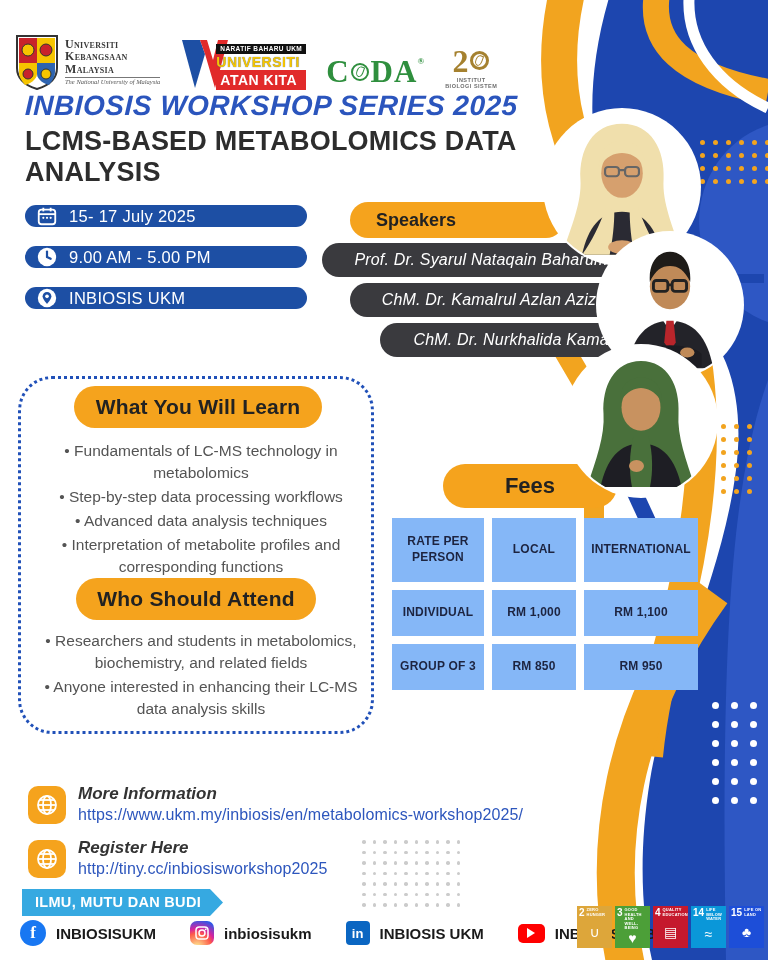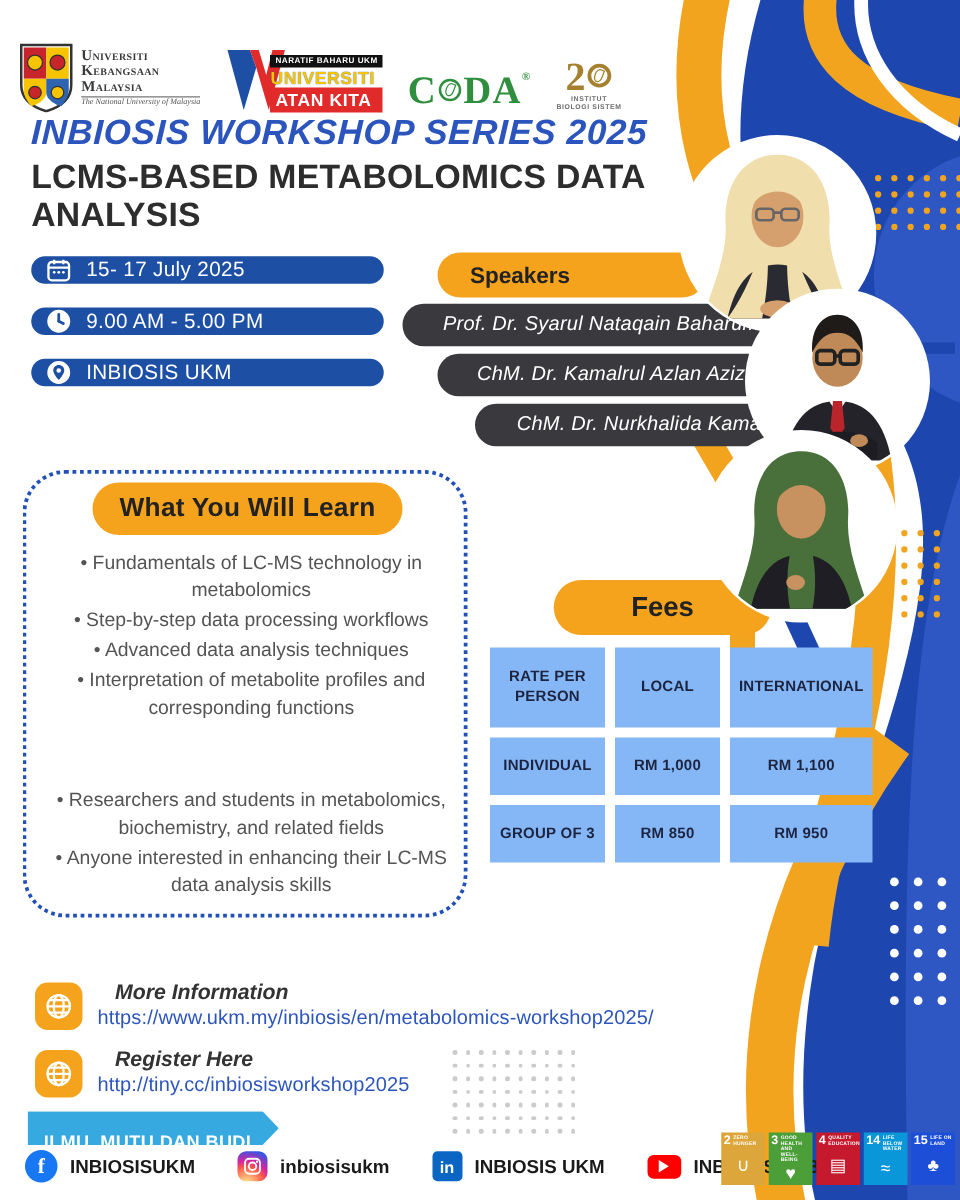--- a/index.html
+++ b/index.html
@@ -78,25 +78,25 @@
   .fees-pill{position:absolute;left:443px;top:464px;width:174px;height:44px;border-radius:22px;background:#F5A31D;z-index:3;
     display:flex;align-items:center;justify-content:center;font-size:22px;font-weight:800;color:#222;}
   .fees-table{position:absolute;left:392px;top:518px;z-index:3;display:grid;
     grid-template-columns:92px 84px 114px;grid-template-rows:64px 46px 46px;gap:8px;}
   .fee-cell{background:#85B7F7;display:flex;align-items:center;justify-content:center;text-align:center;
     color:#1d2440;font-weight:700;font-size:12px;letter-spacing:.2px;line-height:1.3;padding:2px;}
 
   
   .link-icon{position:absolute;left:28px;width:38px;height:38px;border-radius:10px;background:#F5A31D;z-index:3;
     display:flex;align-items:center;justify-content:center;}
-  .link-label{position:absolute;left:92px;z-index:3;color:#333;font-size:17px;font-weight:700;font-style:italic;}
+  .link-label{position:absolute;left:78px;z-index:3;color:#333;font-size:17px;font-weight:700;font-style:italic;}
   .link-url{position:absolute;left:78px;z-index:3;color:#2D56BD;font-size:16px;font-weight:400;text-decoration:none;letter-spacing:.1px;}
 
   
-  .motto{position:absolute;left:22px;top:889px;height:27px;line-height:27px;padding:12px 22px 0 13px;background:#36A9E1;z-index:3;
+  .motto{position:absolute;left:22px;top:889px;height:27px;line-height:27px;padding:0 22px 0 13px;background:#36A9E1;z-index:3;
     color:#fff;font-size:14.5px;font-weight:800;letter-spacing:.3px;
     clip-path:polygon(0 0,calc(100% - 13px) 0,100% 50%,calc(100% - 13px) 100%,0 100%);}
   .socials{position:absolute;left:20px;top:920px;display:flex;align-items:center;gap:34px;z-index:3;}
   .social{display:flex;align-items:center;gap:10px;color:#1a1a1a;font-size:15px;font-weight:700;cursor:pointer;}
   .fb-ic{width:26px;height:26px;border-radius:50%;background:#1877F2;color:#fff;display:flex;align-items:center;justify-content:center;
     font-size:17px;font-weight:800;font-family:"Liberation Serif",serif;}
   .ig-ic{width:24px;height:24px;border-radius:7px;background:radial-gradient(circle at 30% 110%,#fdf497 0%,#fd5949 45%,#d6249f 60%,#285AEB 90%);
     display:flex;align-items:center;justify-content:center;}
   .li-ic{width:24px;height:24px;border-radius:4px;background:#0A66C2;color:#fff;display:flex;align-items:center;justify-content:center;
     font-size:13px;font-weight:800;}
@@ -416,20 +416,21 @@
   </div>
 
   <div class="dotted-box"></div>
   <div class="section-pill learn-pill">What You Will Learn</div>
   <div class="bullet-list learn-list">
     <div>Fundamentals of LC-MS technology in metabolomics</div>
     <div>Step-by-step data processing workflows</div>
     <div>Advanced data analysis techniques</div>
     <div>Interpretation of metabolite profiles and corresponding functions</div>
   </div>
+  <div class="section-pill attend-pill">Who Should Attend</div>
   <div class="bullet-list attend-list">
     <div>Researchers and students in metabolomics, biochemistry, and related fields</div>
     <div>Anyone interested in enhancing their LC-MS data analysis skills</div>
   </div>
 
   <div class="fees-pill">Fees</div>
   <div class="fees-table">
     <div class="fee-cell">RATE PER PERSON</div>
     <div class="fee-cell">LOCAL</div>
     <div class="fee-cell">INTERNATIONAL</div>

